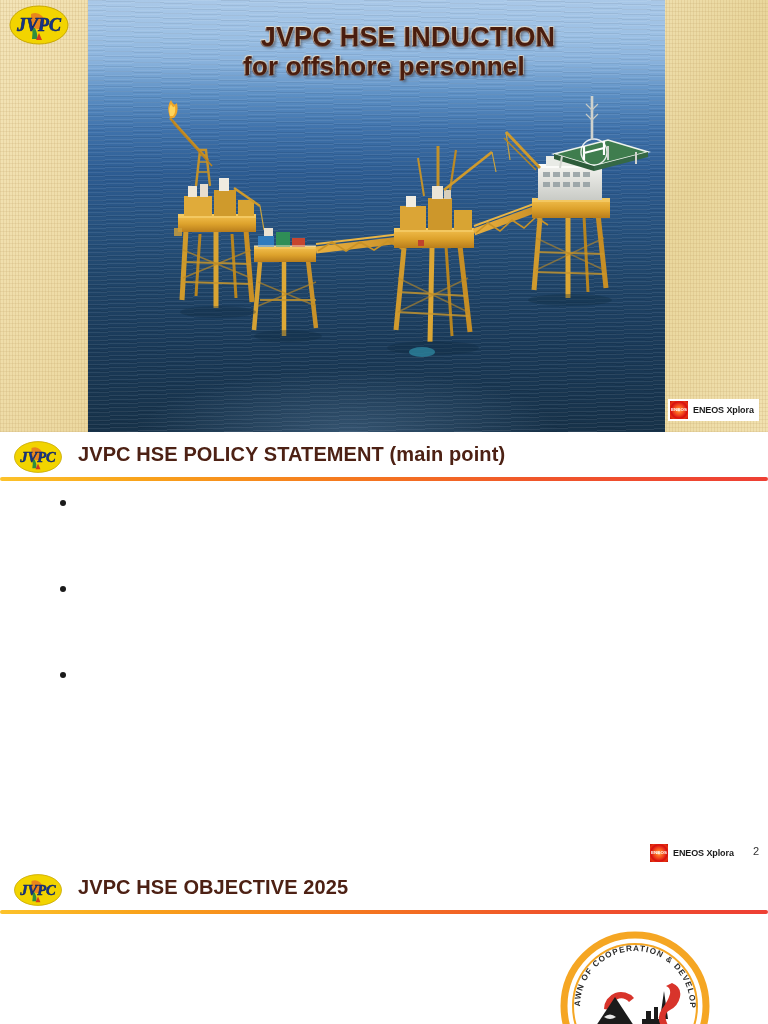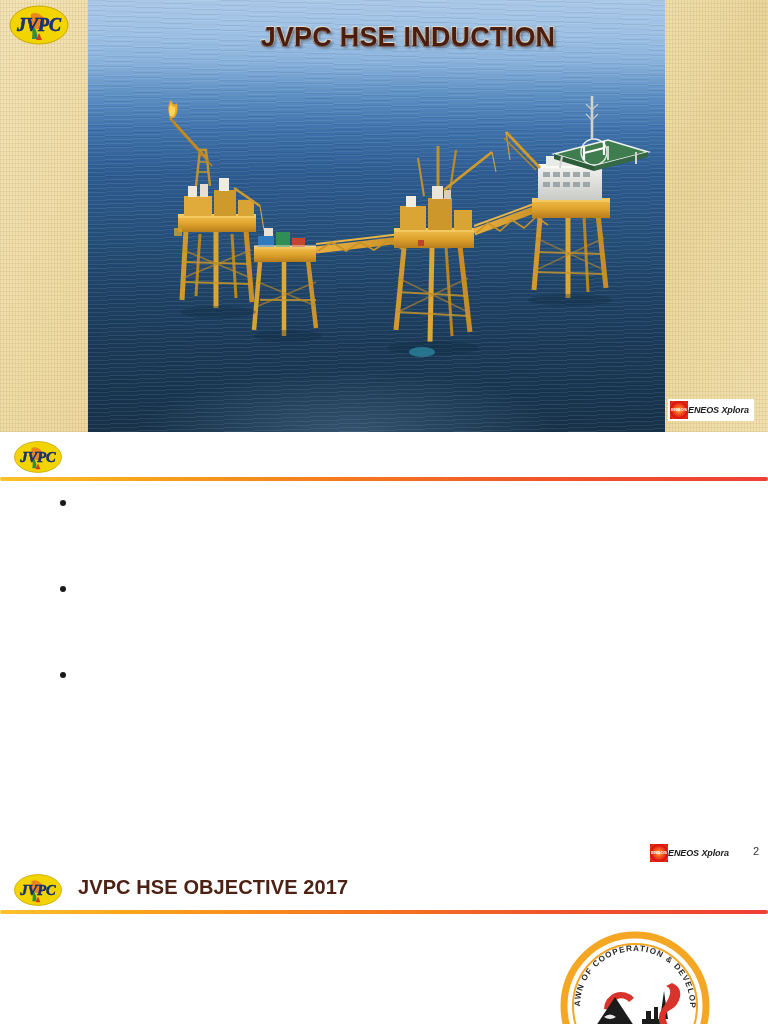--- a/index.html
+++ b/index.html
@@ -123,22 +123,22 @@
     background:
       radial-gradient(circle at 50% 50%, #ffd9c0 0%, #ff7a28 18%, #f0431c 42%, #d61010 64%, #e8340f 80%, #c00a0a 100%);
     display:flex; align-items:center; justify-content:center;
     overflow:hidden;
   }
   .eneos-mark span {
     font-size:4.4px; font-weight:bold; color:#fff;
     letter-spacing:.15px; line-height:1;
   }
   .eneos-word {
-    font-size:9px; font-weight:bold;
-    color:#1b1b1b; letter-spacing:-.1px; white-space:nowrap;font-style:italic;
+    margin-left:5px; font-size:9px; font-weight:bold;
+    color:#1b1b1b; letter-spacing:-.1px; white-space:nowrap;
   }
 
   
   .emblem { position:absolute; left:560px; top:931px; z-index:4; }
 </style>
 </head>
 <body>
 
 <div class="page">
 
@@ -309,20 +309,21 @@
         <ellipse cx="200" cy="336" rx="34" ry="6" fill="#0f2a40"></ellipse>
         <ellipse cx="345" cy="348" rx="46" ry="7" fill="#0f2a40"></ellipse>
         <ellipse cx="482" cy="300" rx="42" ry="6" fill="#0f2a40"></ellipse>
         <ellipse cx="130" cy="312" rx="38" ry="6" fill="#0f2a40"></ellipse>
       </g>
       <ellipse cx="334" cy="352" rx="13" ry="5" fill="#2f8fa8" opacity=".7"></ellipse>
     </svg>
 
     <div class="title-wrap">
       <div class="title-l1">JVPC HSE INDUCTION</div>
+      <div class="title-l2">for offshore personnel</div>
     </div>
 
     <svg class="jvpc1" width="60" height="42" viewBox="0 0 60 42">
       <ellipse cx="30" cy="21" rx="29" ry="19" fill="#f2d400" stroke="#c8a800" stroke-width="1"></ellipse>
       <path d="M22,10 q6,-3 11,2 q4,4 2,9 q-2,5 -7,4 q-5,-1 -6,-7 z" fill="#e8821e" opacity=".95"></path>
       <path d="M26,24 q3,6 2,11 l-5,0 q1,-6 0,-11 z" fill="#2f8e3f"></path>
       <path d="M30,29 l3,7 -6,0 z" fill="#d33b1e"></path>
       <text x="30" y="27" font-family="Liberation Serif, serif" font-size="18" font-weight="bold" font-style="italic" text-anchor="middle" fill="#15348a" stroke="#0c2360" stroke-width=".6">JVPC</text>
     </svg>
 
@@ -336,20 +337,21 @@
 
   <div class="slide2">
     <div class="slide-head">
       <svg class="head-logo" width="56" height="34" viewBox="0 0 60 42">
         <ellipse cx="30" cy="21" rx="29" ry="19" fill="#f2d400" stroke="#c8a800" stroke-width="1"></ellipse>
         <path d="M22,10 q6,-3 11,2 q4,4 2,9 q-2,5 -7,4 q-5,-1 -6,-7 z" fill="#e8821e" opacity=".95"></path>
         <path d="M26,24 q3,6 2,11 l-5,0 q1,-6 0,-11 z" fill="#2f8e3f"></path>
         <path d="M30,29 l3,7 -6,0 z" fill="#d33b1e"></path>
         <text x="30" y="27" font-family="Liberation Serif, serif" font-size="18" font-weight="bold" font-style="italic" text-anchor="middle" fill="#15348a" stroke="#0c2360" stroke-width=".6">JVPC</text>
       </svg>
+      <div class="head-title">JVPC HSE POLICY STATEMENT (main point)</div>
     </div>
     <div class="divider" style="top:45px"></div>
 
     <div class="bullets">
       <div class="bullet-row">
         <span class="bullet-dot"></span>
         <span class="bullet-text"></span>
       </div>
       <div class="bullet-row">
         <span class="bullet-dot"></span>
@@ -372,21 +374,21 @@
 
   <div class="slide3">
     <div class="slide-head">
       <svg class="head-logo" width="56" height="34" viewBox="0 0 60 42">
         <ellipse cx="30" cy="21" rx="29" ry="19" fill="#f2d400" stroke="#c8a800" stroke-width="1"></ellipse>
         <path d="M22,10 q6,-3 11,2 q4,4 2,9 q-2,5 -7,4 q-5,-1 -6,-7 z" fill="#e8821e" opacity=".95"></path>
         <path d="M26,24 q3,6 2,11 l-5,0 q1,-6 0,-11 z" fill="#2f8e3f"></path>
         <path d="M30,29 l3,7 -6,0 z" fill="#d33b1e"></path>
         <text x="30" y="27" font-family="Liberation Serif, serif" font-size="18" font-weight="bold" font-style="italic" text-anchor="middle" fill="#15348a" stroke="#0c2360" stroke-width=".6">JVPC</text>
       </svg>
-      <div class="head-title">JVPC HSE OBJECTIVE 2017</div>
+      <div class="head-title">JVPC HSE OBJECTIVE 2025</div>
     </div>
     <div class="divider" style="top:45px"></div>
   </div>
 
   <svg class="emblem" width="150" height="150" viewBox="0 0 150 150">
     <defs>
       <path id="arcpath" d="M 20,75 A 55,55 0 0 1 130,75"></path>
     </defs>
     <circle cx="75" cy="75" r="71" fill="none" stroke="#f5a623" stroke-width="7"></circle>
     <circle cx="75" cy="75" r="62" fill="#ffffff" stroke="#f5a623" stroke-width="2"></circle>

